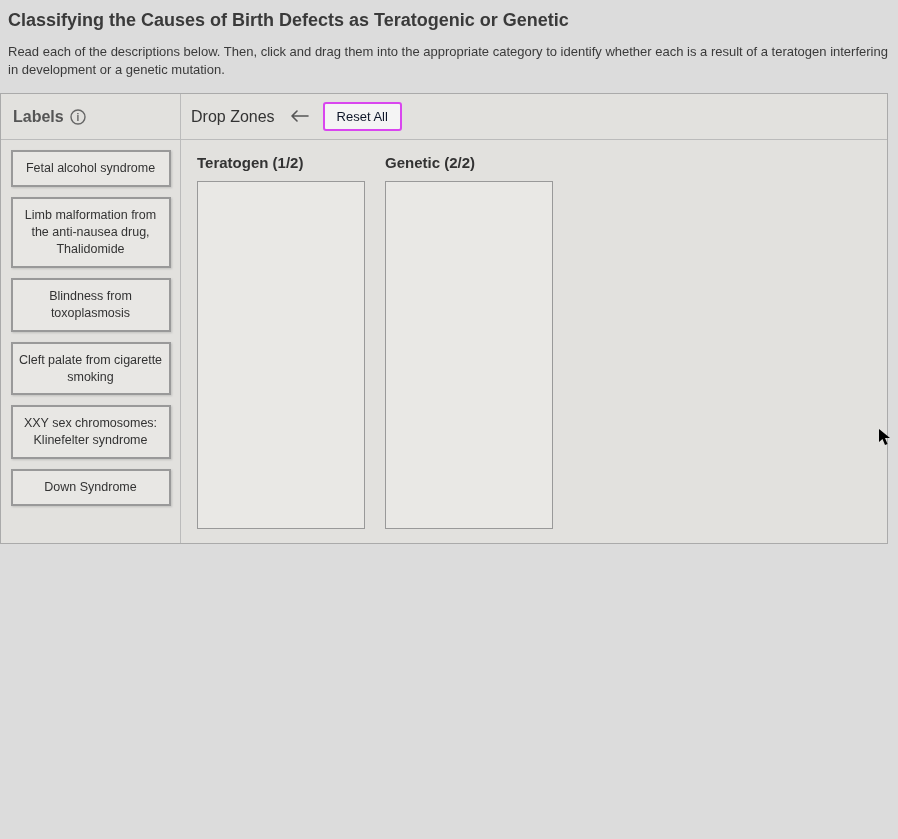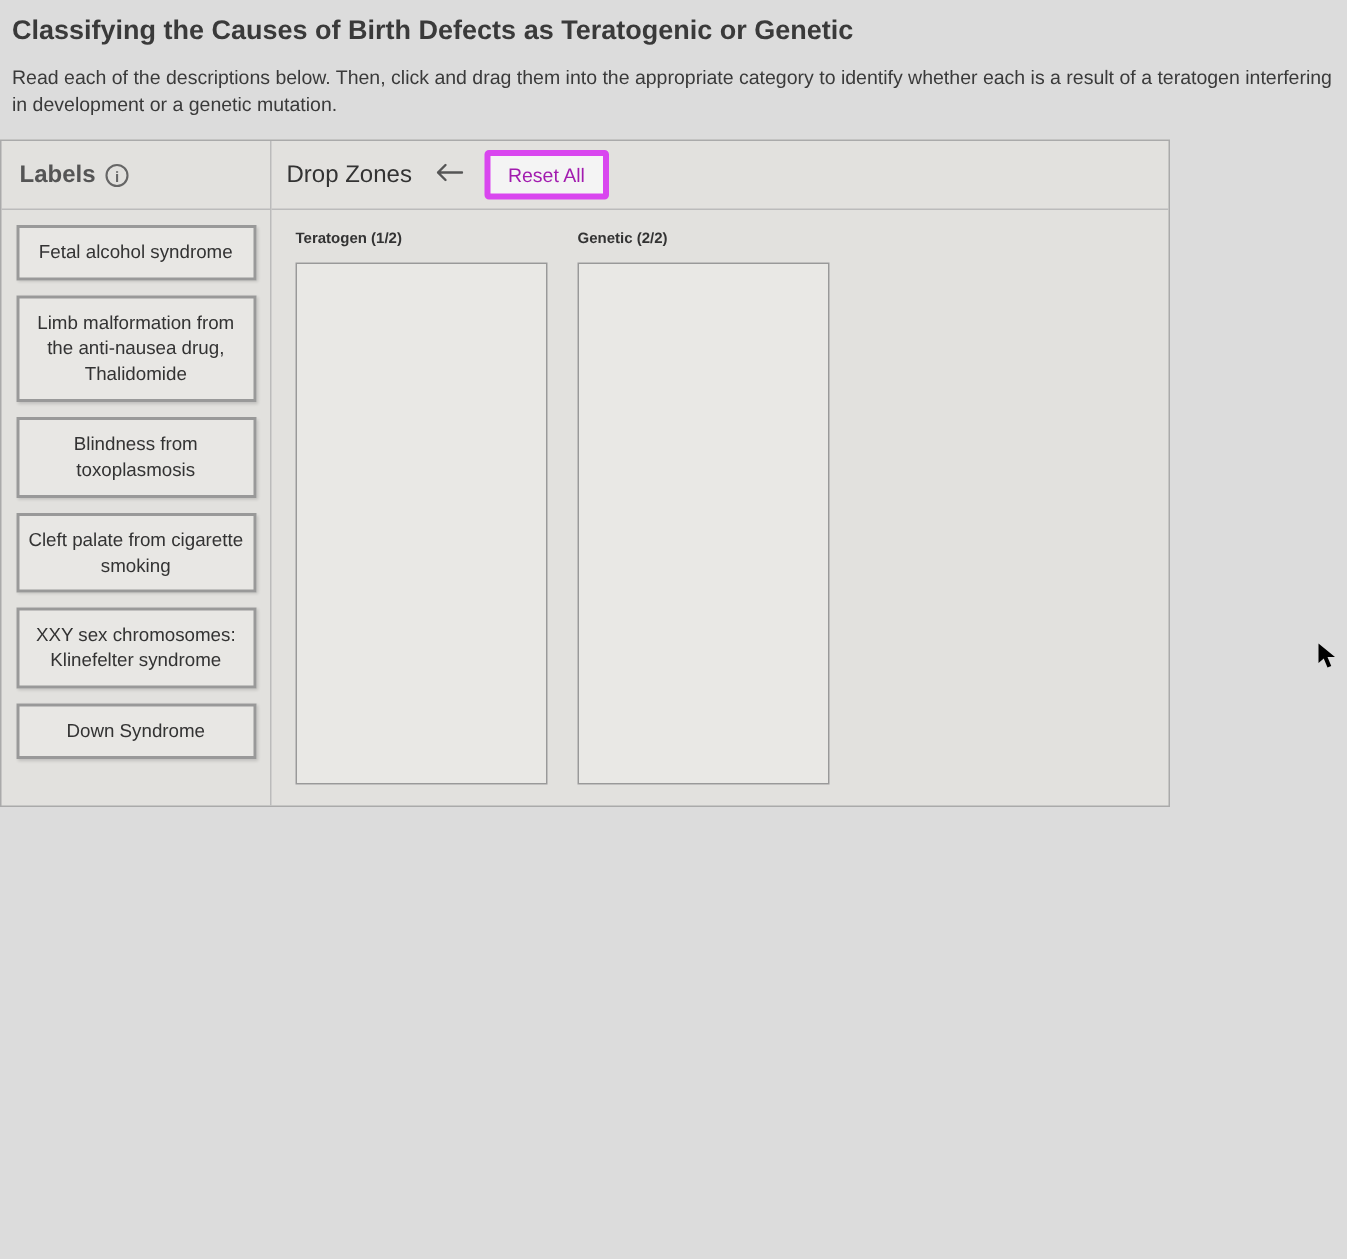--- a/index.html
+++ b/index.html
@@ -23,21 +23,21 @@
       color: #3a3a3a;
       padding: 4px 8px 14px 8px;
       line-height: 1.4;
     }
     .activity {
       border: 1px solid #aaa;
       background: #e2e1de;
       margin: 0;
       display: flex;
       align-items: stretch;
-      width: 780px;
+      width: 888px;
     }
     .panel-header {
       display: flex;
       align-items: center;
       border-bottom: 1px solid #bbb;
       height: 46px;
     }
     .labels-col {
       width: 180px;
       border-right: 1px solid #bbb;
@@ -73,25 +73,25 @@
       font-weight: normal;
       color: #333;
       margin-right: 2px;
     }
     .back-arrow {
       font-size: 16px;
       color: #555;
     }
     .reset-btn {
       background: #f4f4f4;
-      border: 4px solid #d946ef;
+      border: 2px solid #d946ef;
       border-radius: 3px;
       padding: 5px 12px;
       font-size: 13px;
-      color: #a21caf;
+      color: #0f172a;
       cursor: pointer;
     }
     .labels-list {
       padding: 10px 6px;
       display: flex;
       flex-direction: column;
       gap: 10px;
       justify-content: center;
     }
     .label-card {
@@ -109,21 +109,21 @@
     }
     .zones-body {
       display: flex;
       gap: 20px;
       padding: 14px 16px;
     }
     .zone {
       width: 168px;
     }
     .zone-title {
-      font-size: 10px;
+      font-size: 15px;
       font-weight: bold;
       color: #333;
       margin-bottom: 10px;
     }
     .drop-area {
       border: 1px solid #999;
       background: #e9e8e5;
       height: 348px;
     }
     .cursor-img {

